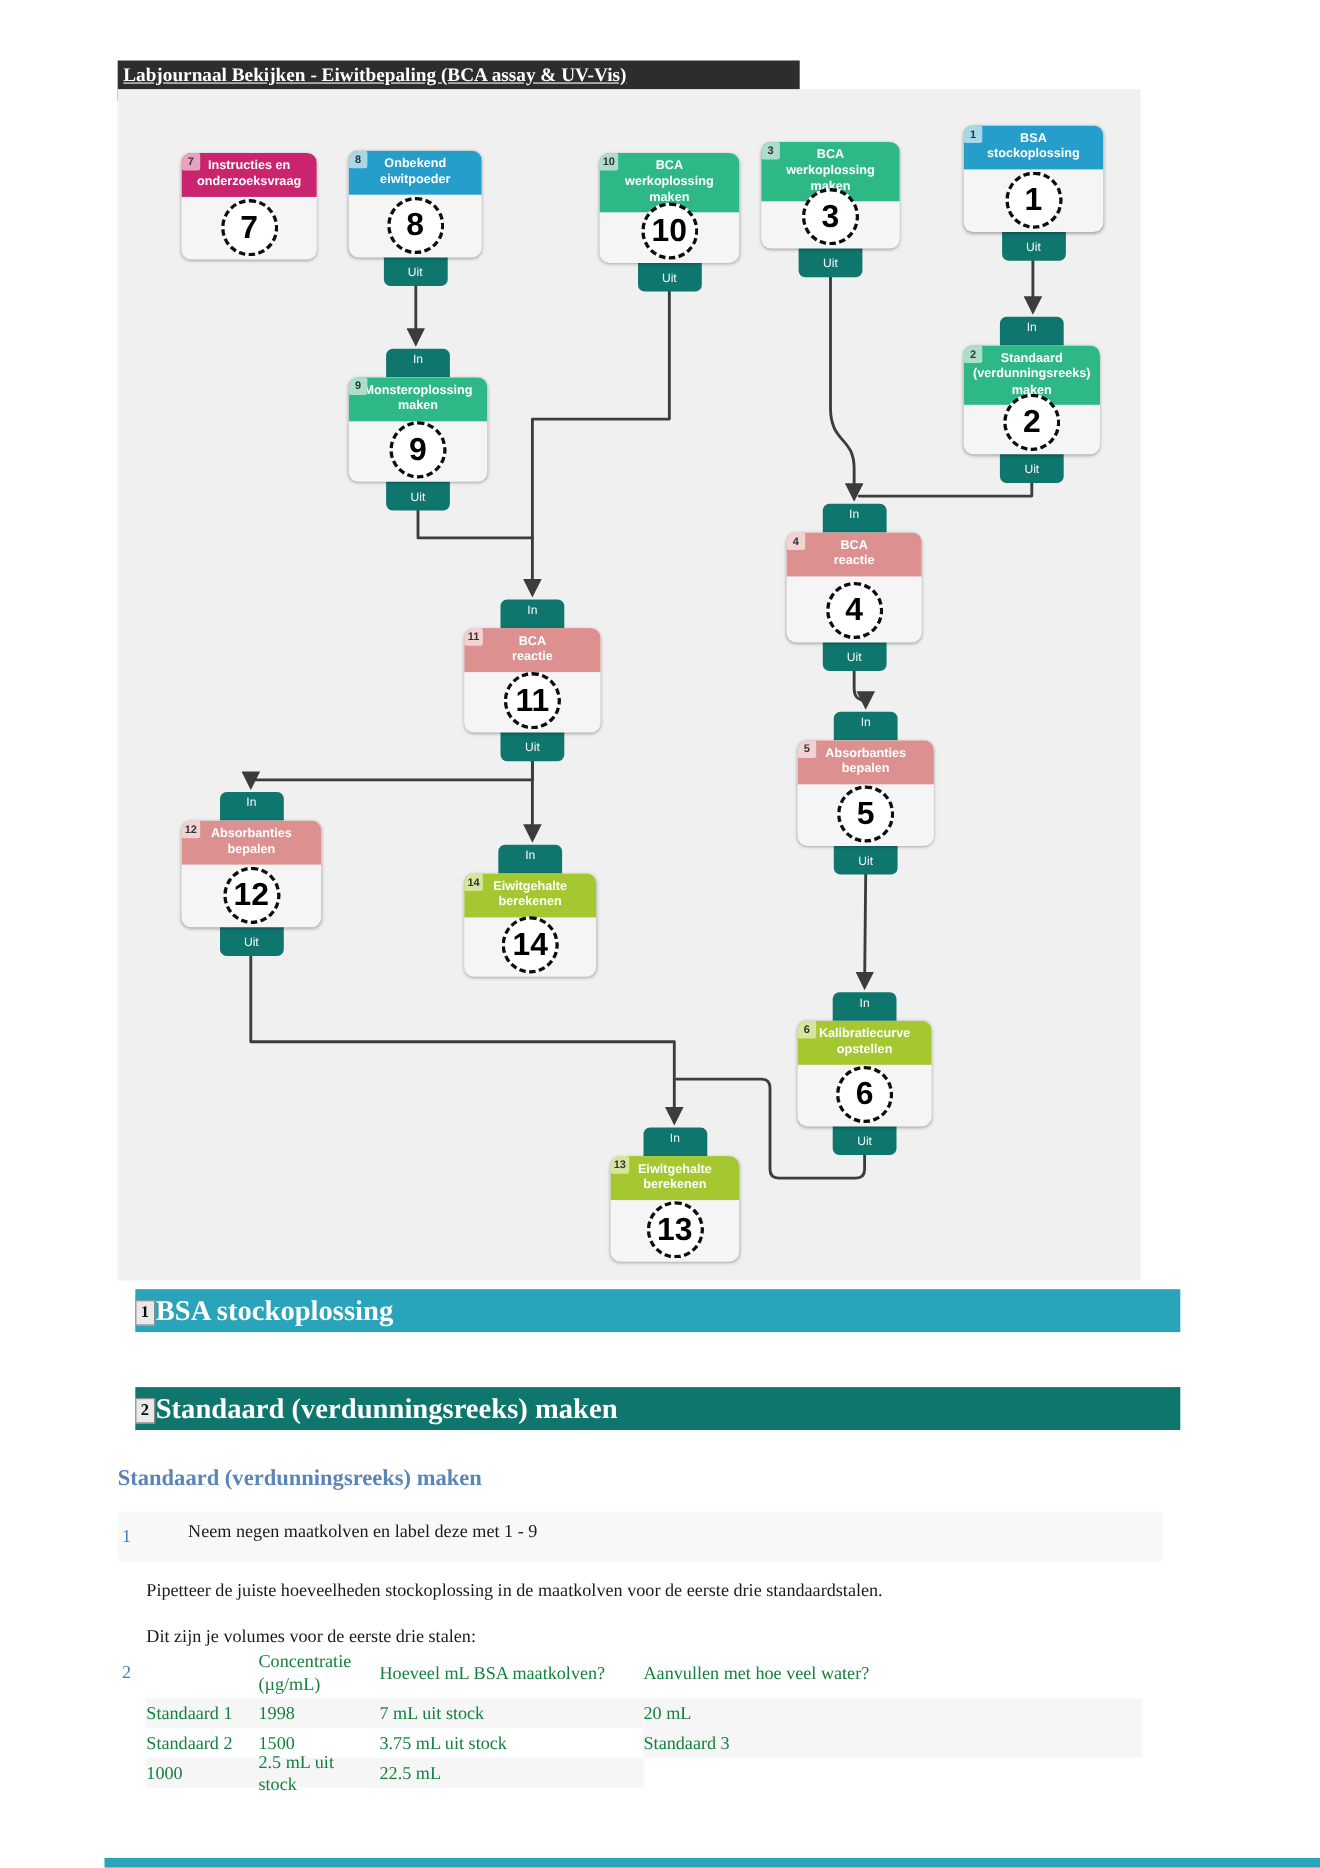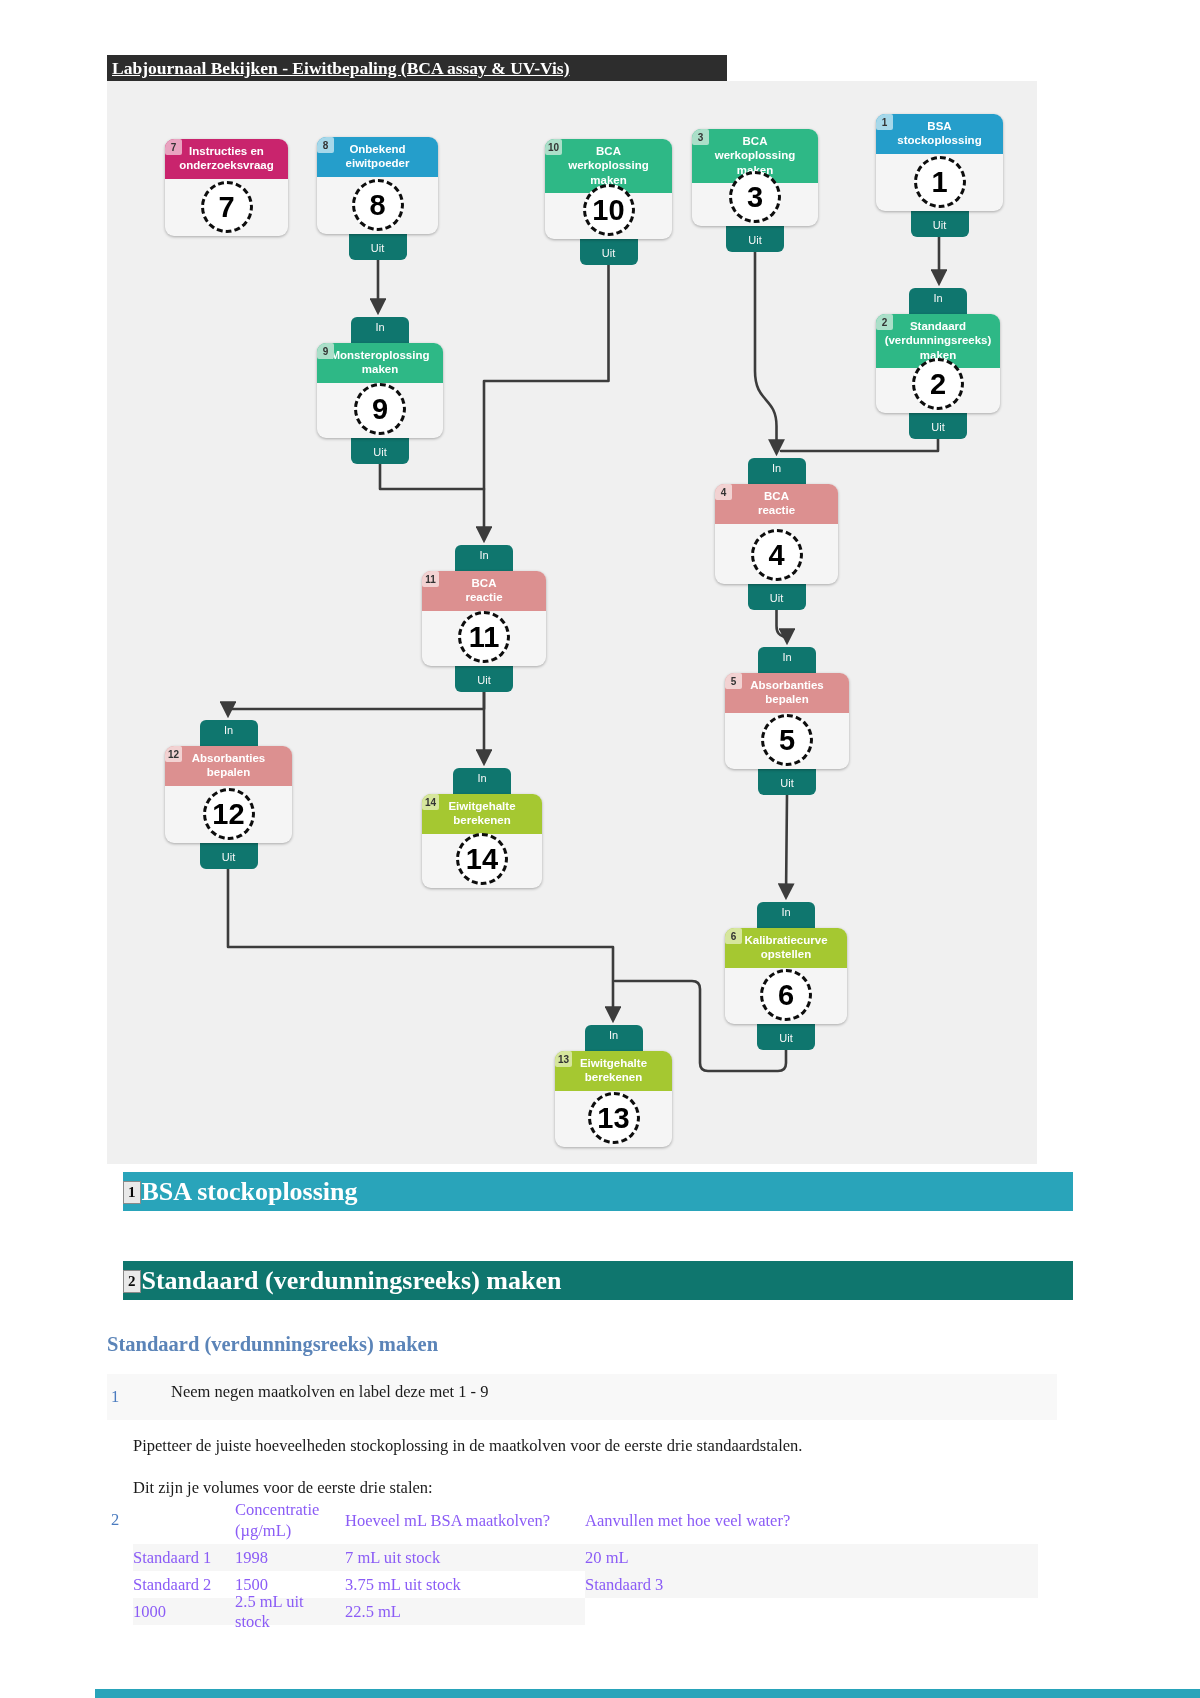--- a/index.html
+++ b/index.html
@@ -43,21 +43,21 @@
   .step-row{position:absolute;left:107px;width:950px;}
   .step-num{position:absolute;left:4px;color:#4a7bbf;font:16.5px "Liberation Serif",serif;}
   .body-text{color:#1a1a1a;font:16.5px "Liberation Serif",serif;}
   .step1-band{top:1374px;height:46px;background:#f8f8f8;}
   .step1-band .step-num{top:13px;}
   .step1-band .body-text{position:absolute;left:28px;top:8px;margin-left:36px;}
   .para{position:absolute;left:133px;}
 
   
   .std-table{position:absolute;left:133px;top:1496px;width:905px;display:grid;
-    grid-template-columns:102px 110px 240px 1fr;font:16.5px "Liberation Serif",serif;color:#8b5cf6;}
+    grid-template-columns:102px 110px 240px 1fr;font:16.5px "Liberation Serif",serif;color:#15803d;}
   .std-table .cell{padding:2px 4px 2px 0;display:flex;align-items:center;}
   .std-table .hdr{min-height:44px;line-height:21px;}
   .std-table .row-odd{background:#f6f6f6;}
   .row-h{height:27px;box-sizing:border-box;}
 
   .bottom-strip{position:absolute;left:95px;top:1689px;width:1105px;height:9px;background:#29a4ba;}
 </style>
 </head>
 <body>
 

